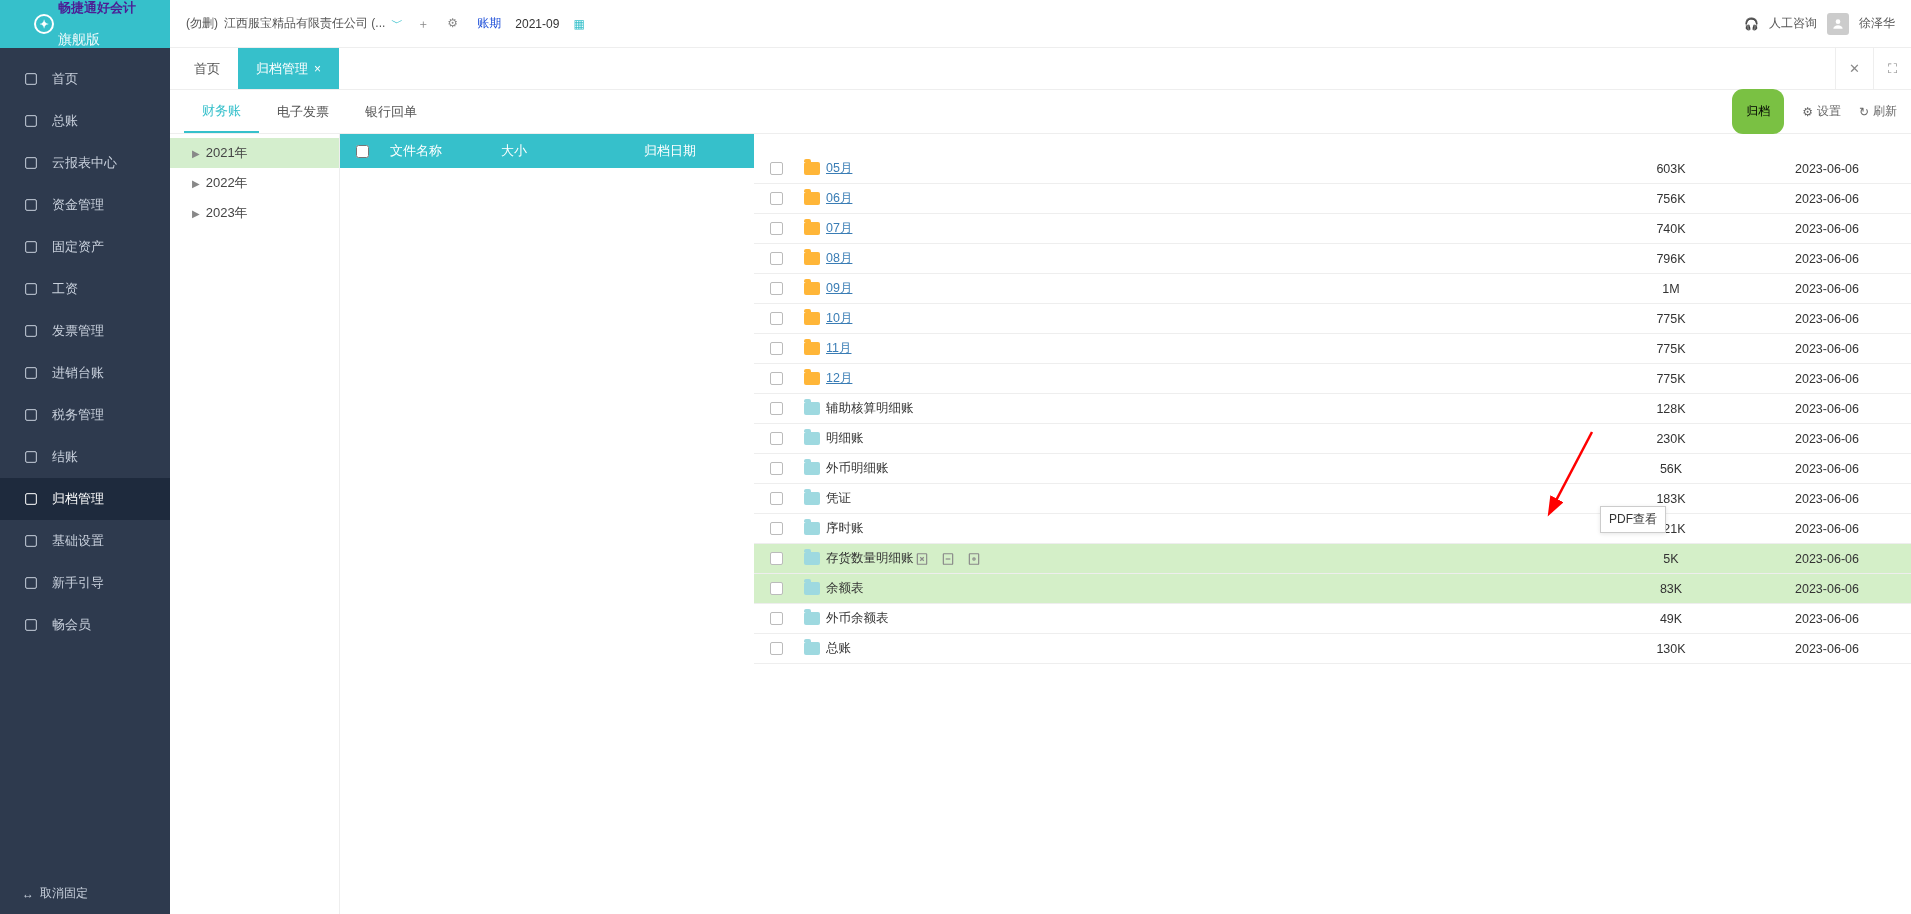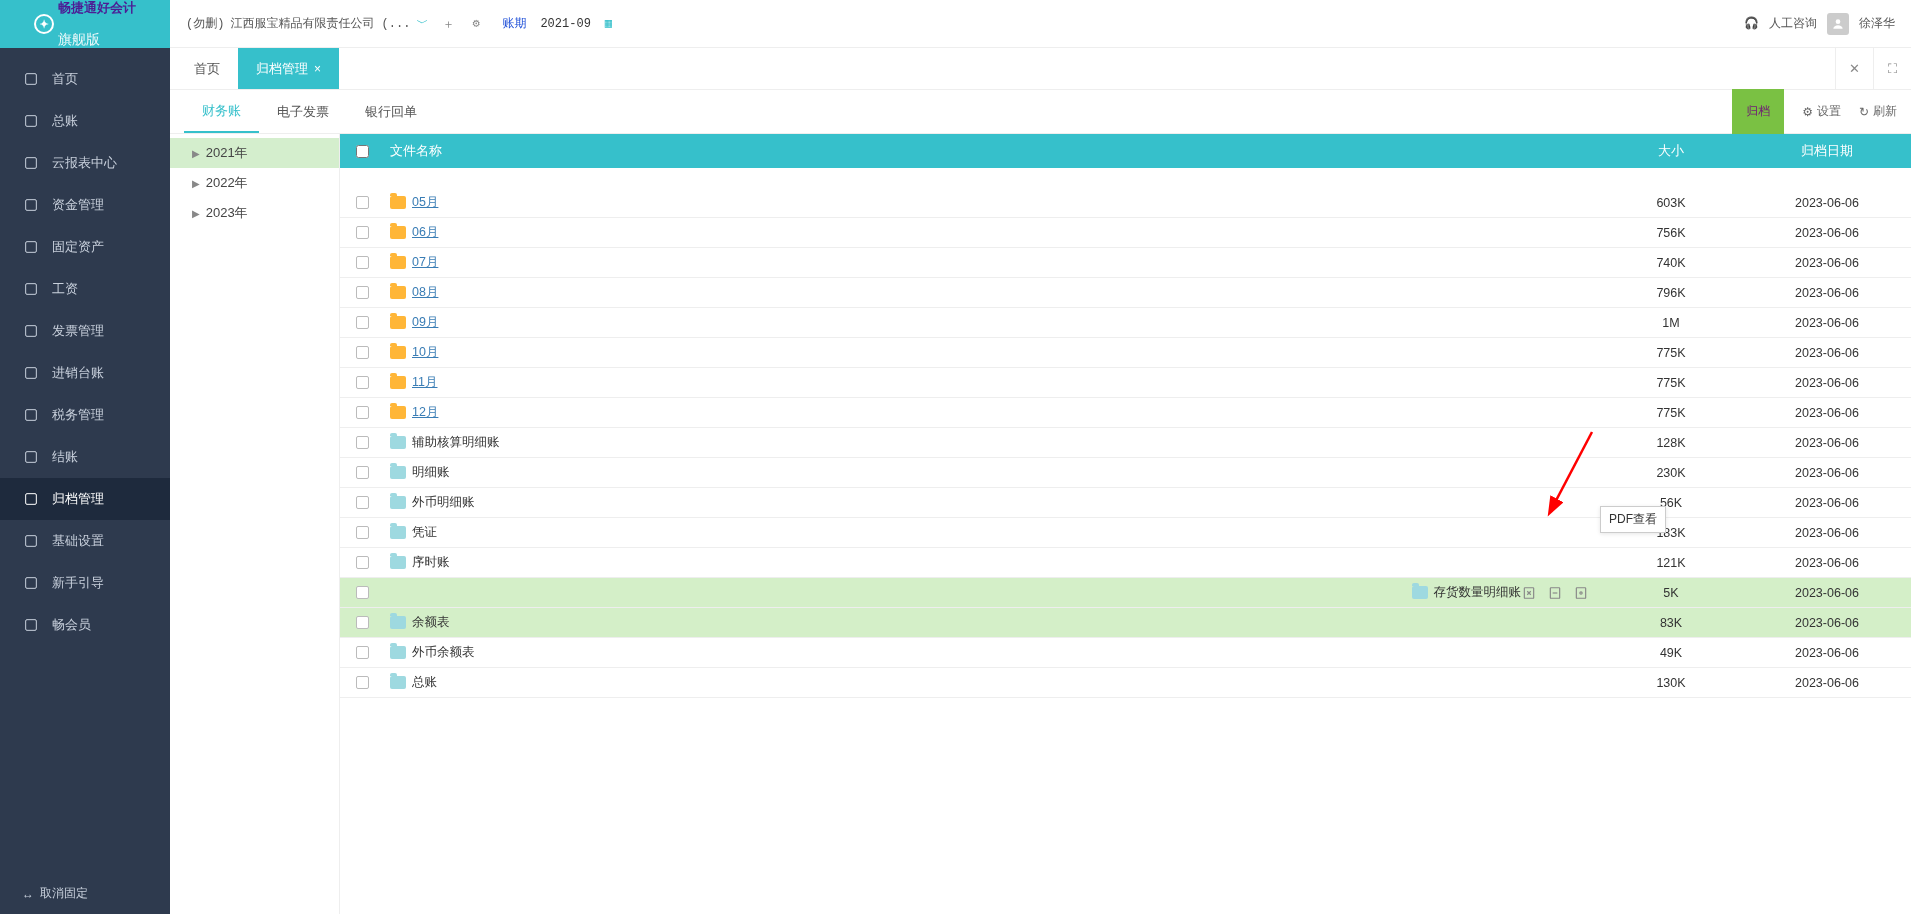--- a/index.html
+++ b/index.html
@@ -17,21 +17,21 @@
 .nav-item { display: flex; align-items: center; gap: 12px; padding: 12px 22px; color: #c8d0dc; cursor: pointer; }
 .nav-item.active { background: #1e2a3d; color: #fff; }
 .nav-icon { width: 18px; height: 18px; display:inline-flex; align-items:center; justify-content:center; }
 .nav-icon svg { width:16px; height:16px; stroke:#c8d0dc; fill:none; stroke-width:1.5; }
 .nav-item.active .nav-icon svg { stroke:#fff; }
 .pin-bar { padding: 12px 22px; font-size: 12px; color:#c8d0dc; display:flex; align-items:center; gap:6px;}
 
 
 .main { flex: 1; display: flex; flex-direction: column; background: #fff; }
 
-.topbar { height: 48px; display: flex; align-items: center; padding: 0 16px; border-bottom: 1px solid #eee; gap: 14px; font-size: 12px; color:#555;font-family:Liberation Mono, monospace; }
+.topbar { height: 48px; display: flex; align-items: center; padding: 0 16px; border-bottom: 1px solid #eee; gap: 14px; font-size: 12px; color:#555; }
 .company { display:flex; align-items:center; gap:6px; }
 .chev { color:#36c0cb; }
 .top-icon { width:16px; height:16px; color:#888; cursor:pointer; }
 .period-label { color:#1d4ed8; }
 .period-val { color:#333; }
 .cal-icon { color:#36c0cb; }
 .topbar .spacer { flex:1; }
 .user-area { display:flex; align-items:center; gap:10px; }
 .avatar { width:22px;height:22px;background:#ccc;border-radius:3px; display:flex;align-items:center;justify-content:center; }
 
@@ -41,31 +41,31 @@
 .page-tab .close { margin-left:6px; font-size:12px; }
 .tabstrip .tab-spacer{flex:1;}
 .tab-ctrl { width:38px; display:flex; align-items:center; justify-content:center; border-left:1px solid #eee; color:#888; cursor:pointer;}
 
 .content { flex:1; display:flex; flex-direction:column; padding: 0 0 0 0; }
 
 .subtab-row { display:flex; align-items:center; height:44px; padding: 0 14px; border-bottom:1px solid #eee; }
 .subtab { padding: 0 18px; height:100%; display:flex; align-items:center; font-size:13px; color:#555; cursor:pointer; }
 .subtab.active { color:#36c0cb; border-bottom:2px solid #36c0cb; }
 .subtab-row .spacer{flex:1;}
-.btn-primary { background:#7ac143; color:#701a75; padding:14px 14px; border-radius:0; font-size:12px; cursor:pointer; }
+.btn-primary { background:#7ac143; color:#000000; padding:14px 14px; border-radius:11px; font-size:12px; cursor:pointer; }
 .toolbar-link { display:flex; align-items:center; gap:4px; color:#666; font-size:12px; margin-left:18px; cursor:pointer;}
 
 .body-row { flex:1; display:flex; min-height:0; }
 
 .tree { width:170px; border-right:1px solid #eee; padding-top:4px; }
 .tree-item { display:flex; align-items:center; gap:6px; padding:6px 12px 6px 22px; font-size:13px; color:#444; cursor:pointer;}
 .tree-item .caret { font-size:10px; color:#888; }
 .tree-item.active { background:#d4eecd; }
 
-.file-area { flex:1; display:flex; flex-direction:column; position:relative; }
+.file-area { flex:1; display:flex; flex-direction:row; position:relative; }
 
 .grid-head { display:flex; align-items:center; background:#36c0cb; color:#fff; height:34px; font-size:13px; }
 .col-check { width:44px; display:flex; justify-content:center; }
 .col-name { flex:1; padding-left:6px; display:flex; align-items:center; }
 .col-size { width:144px; text-align:center; }
 .col-date { width:168px; text-align:center; }
 
 .grid-body { flex:1; overflow:auto;margin-top:20px; }
 .row { display:flex; align-items:center; height:30px; border-bottom:1px solid #eee; font-size:12.5px; background:#fff;}
 .row.hov { background:#d4efc8; }
@@ -468,21 +468,21 @@
                     <span>序时账</span>
                   </div>
                 </div>
     <div class="col-size">121K</div>
     <div class="col-date">2023-06-06</div>
               </div>
               <div class="row hov">
     <div class="col-check">
                   <span class="chk"></span>
                 </div>
-    <div class="col-name" style="display: flex; justify-content: flex-end;">
+    <div class="col-name" style="display: flex; justify-content: flex-start;">
                   <div class="fname">
                     <span class="folder-b"></span>
                     <span>存货数量明细账</span>
                   </div>
                   <div class="row-actions">
       <span class="ai">
                       <svg width="14" height="14" viewBox="0 0 24 24" fill="none" stroke="#888" stroke-width="2">
                         <rect x="4" y="3" width="16" height="18" rx="1"></rect>
                         <path d="M9 9l6 6M15 9l-6 6"></path>
                       </svg>

